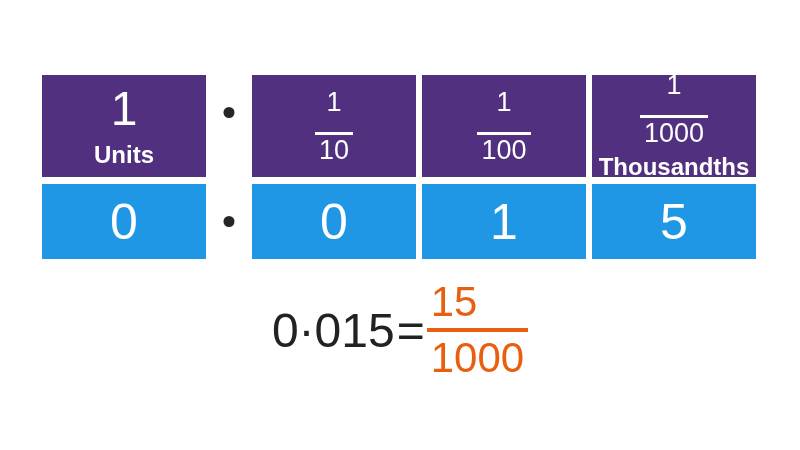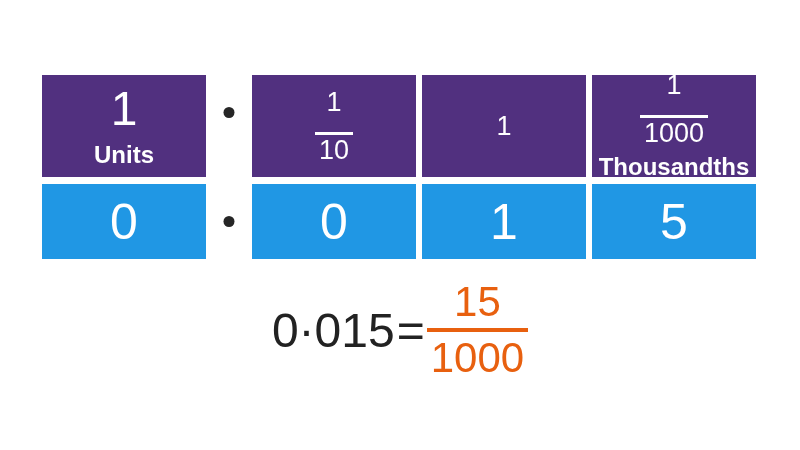--- a/index.html
+++ b/index.html
@@ -95,21 +95,21 @@
     gap: 2px;
   }
   .eq-text {
     font-size: 48px;
     color: var(--equation-text, #222222);
   }
   .big-fraction {
     color: var(--fraction-orange, #E8600F);
     font-size: 42px;
     line-height: 1.0;
-    text-align: center;
+    text-align: left;
   }
   .big-fraction .num { padding: 0 4px 5px; }
   .big-fraction .den {
     border-top: 4px solid var(--fraction-orange, #E8600F);
     padding: 5px 4px 0;
   }
 </style>
 </head>
 <body style="background: rgb(255, 255, 255);">
 
@@ -137,20 +137,21 @@
           <span class="den">10</span>
         </div>
       </div>
       <div class="digit-cell">0</div>
     </div>
 
     <div class="pv-col">
       <div class="header-cell">
         <div class="header-fraction">
           <span class="num">1</span>
+          <span class="den">100</span>
         </div>
       </div>
       <div class="digit-cell">1</div>
     </div>
 
     <div class="pv-col">
       <div class="header-cell">
         <div class="header-fraction">
           <span class="num">1</span>
           <span class="den">1000</span>

